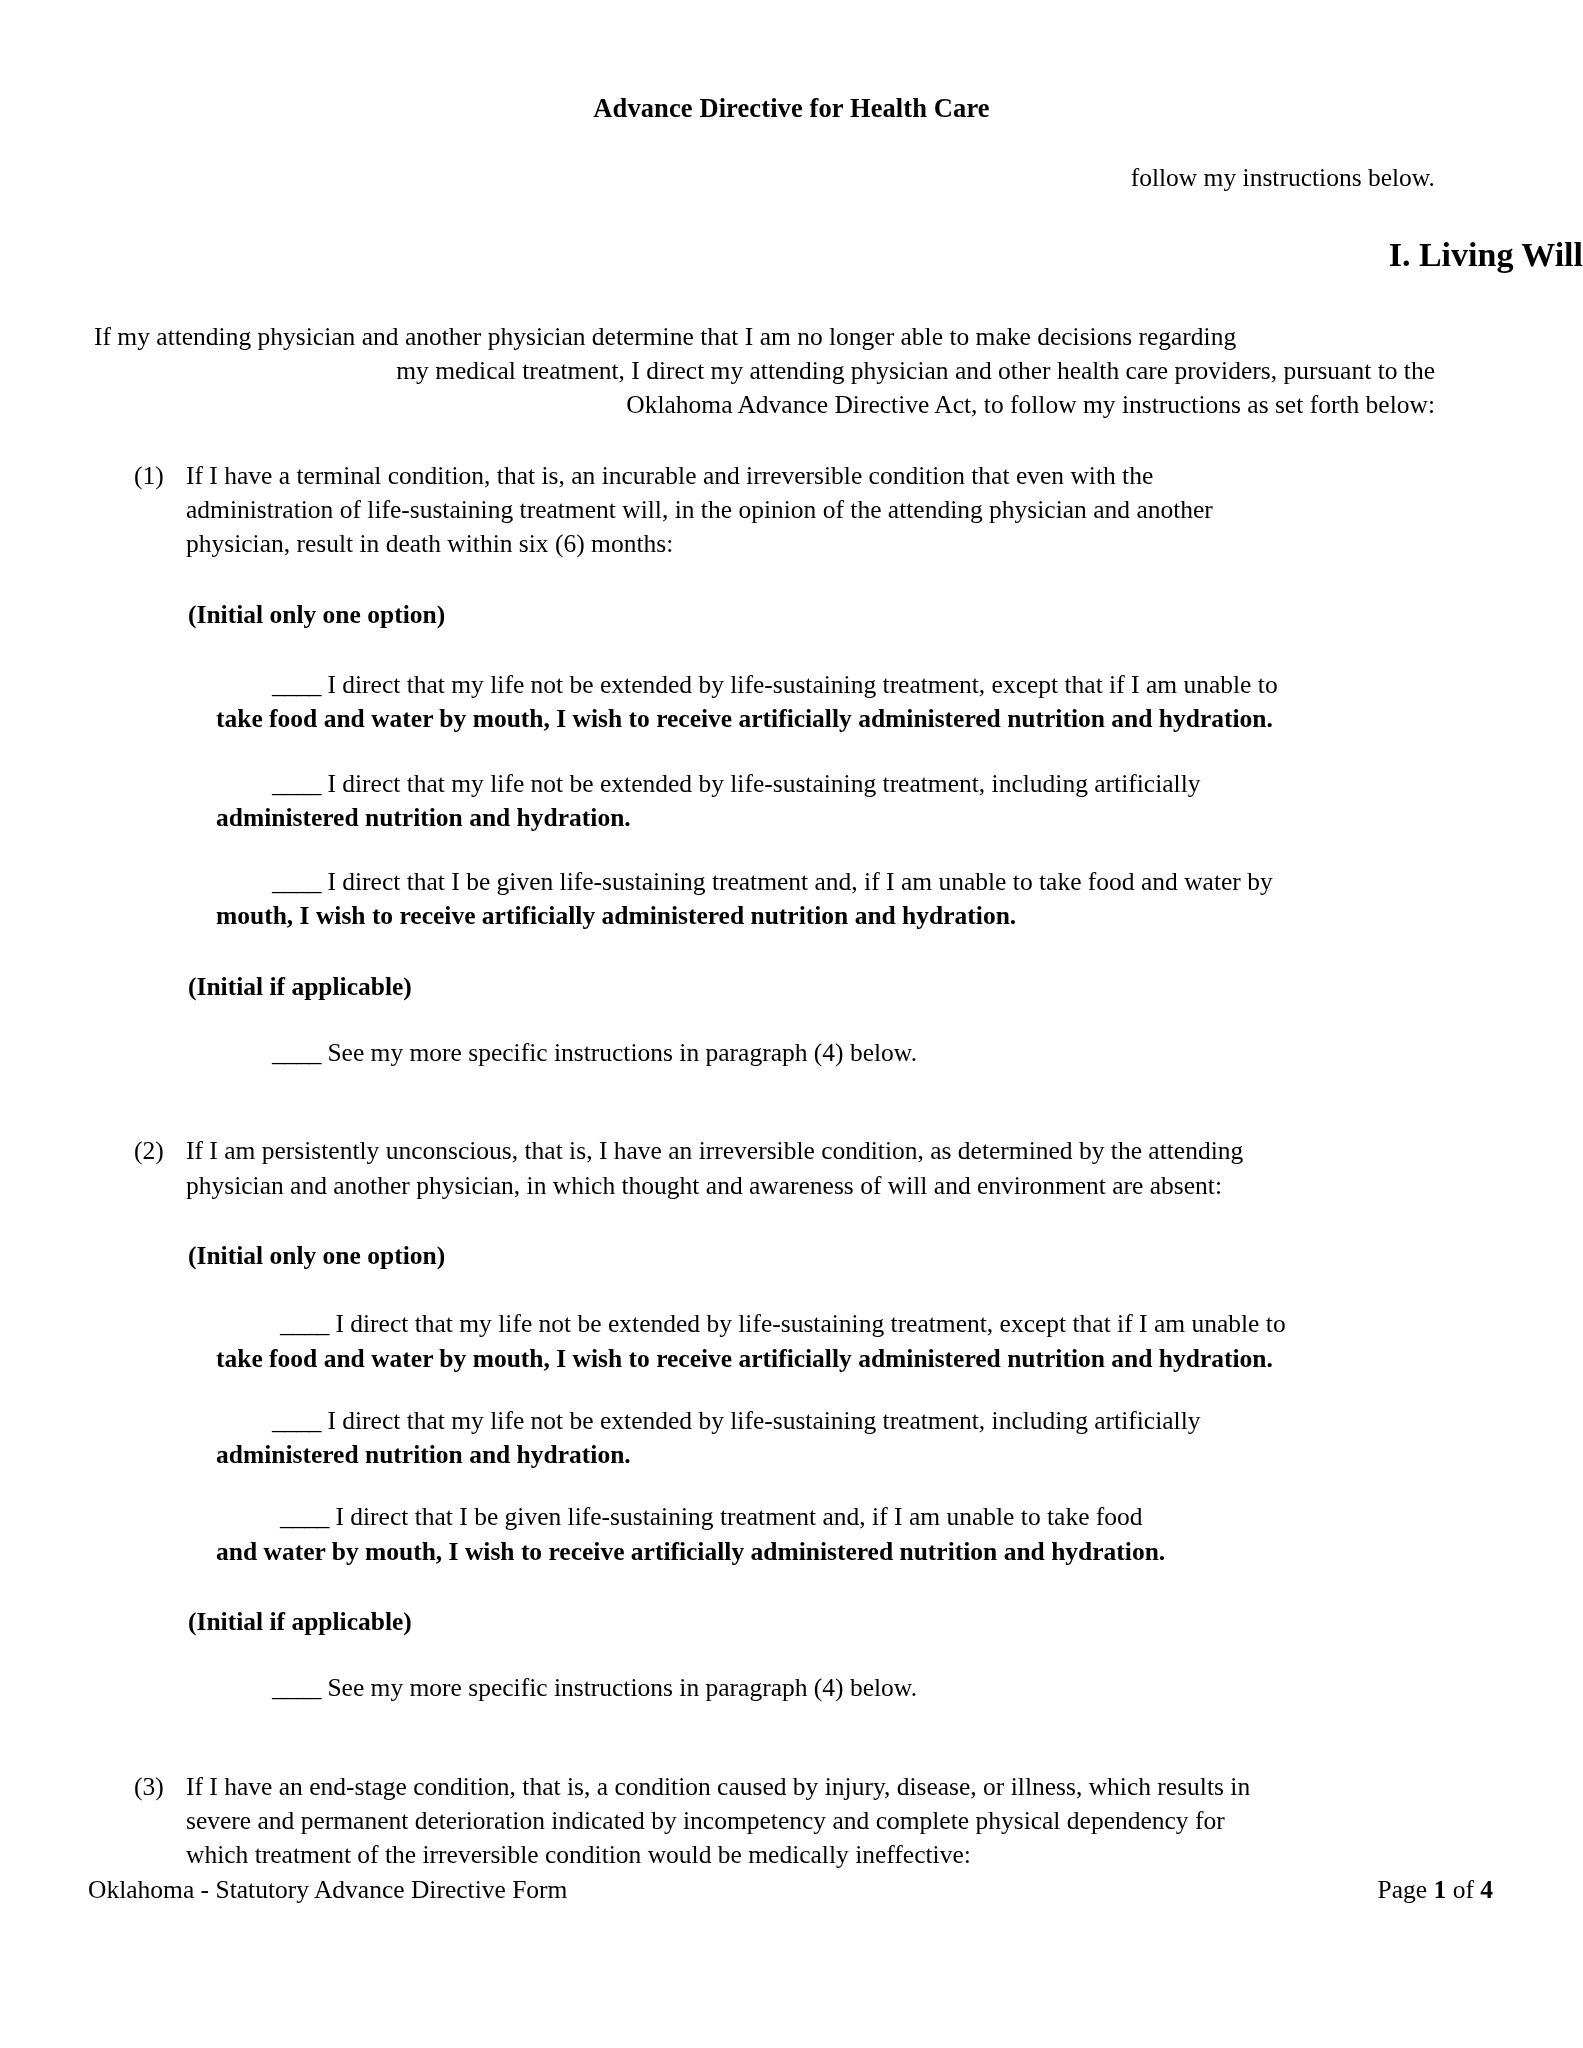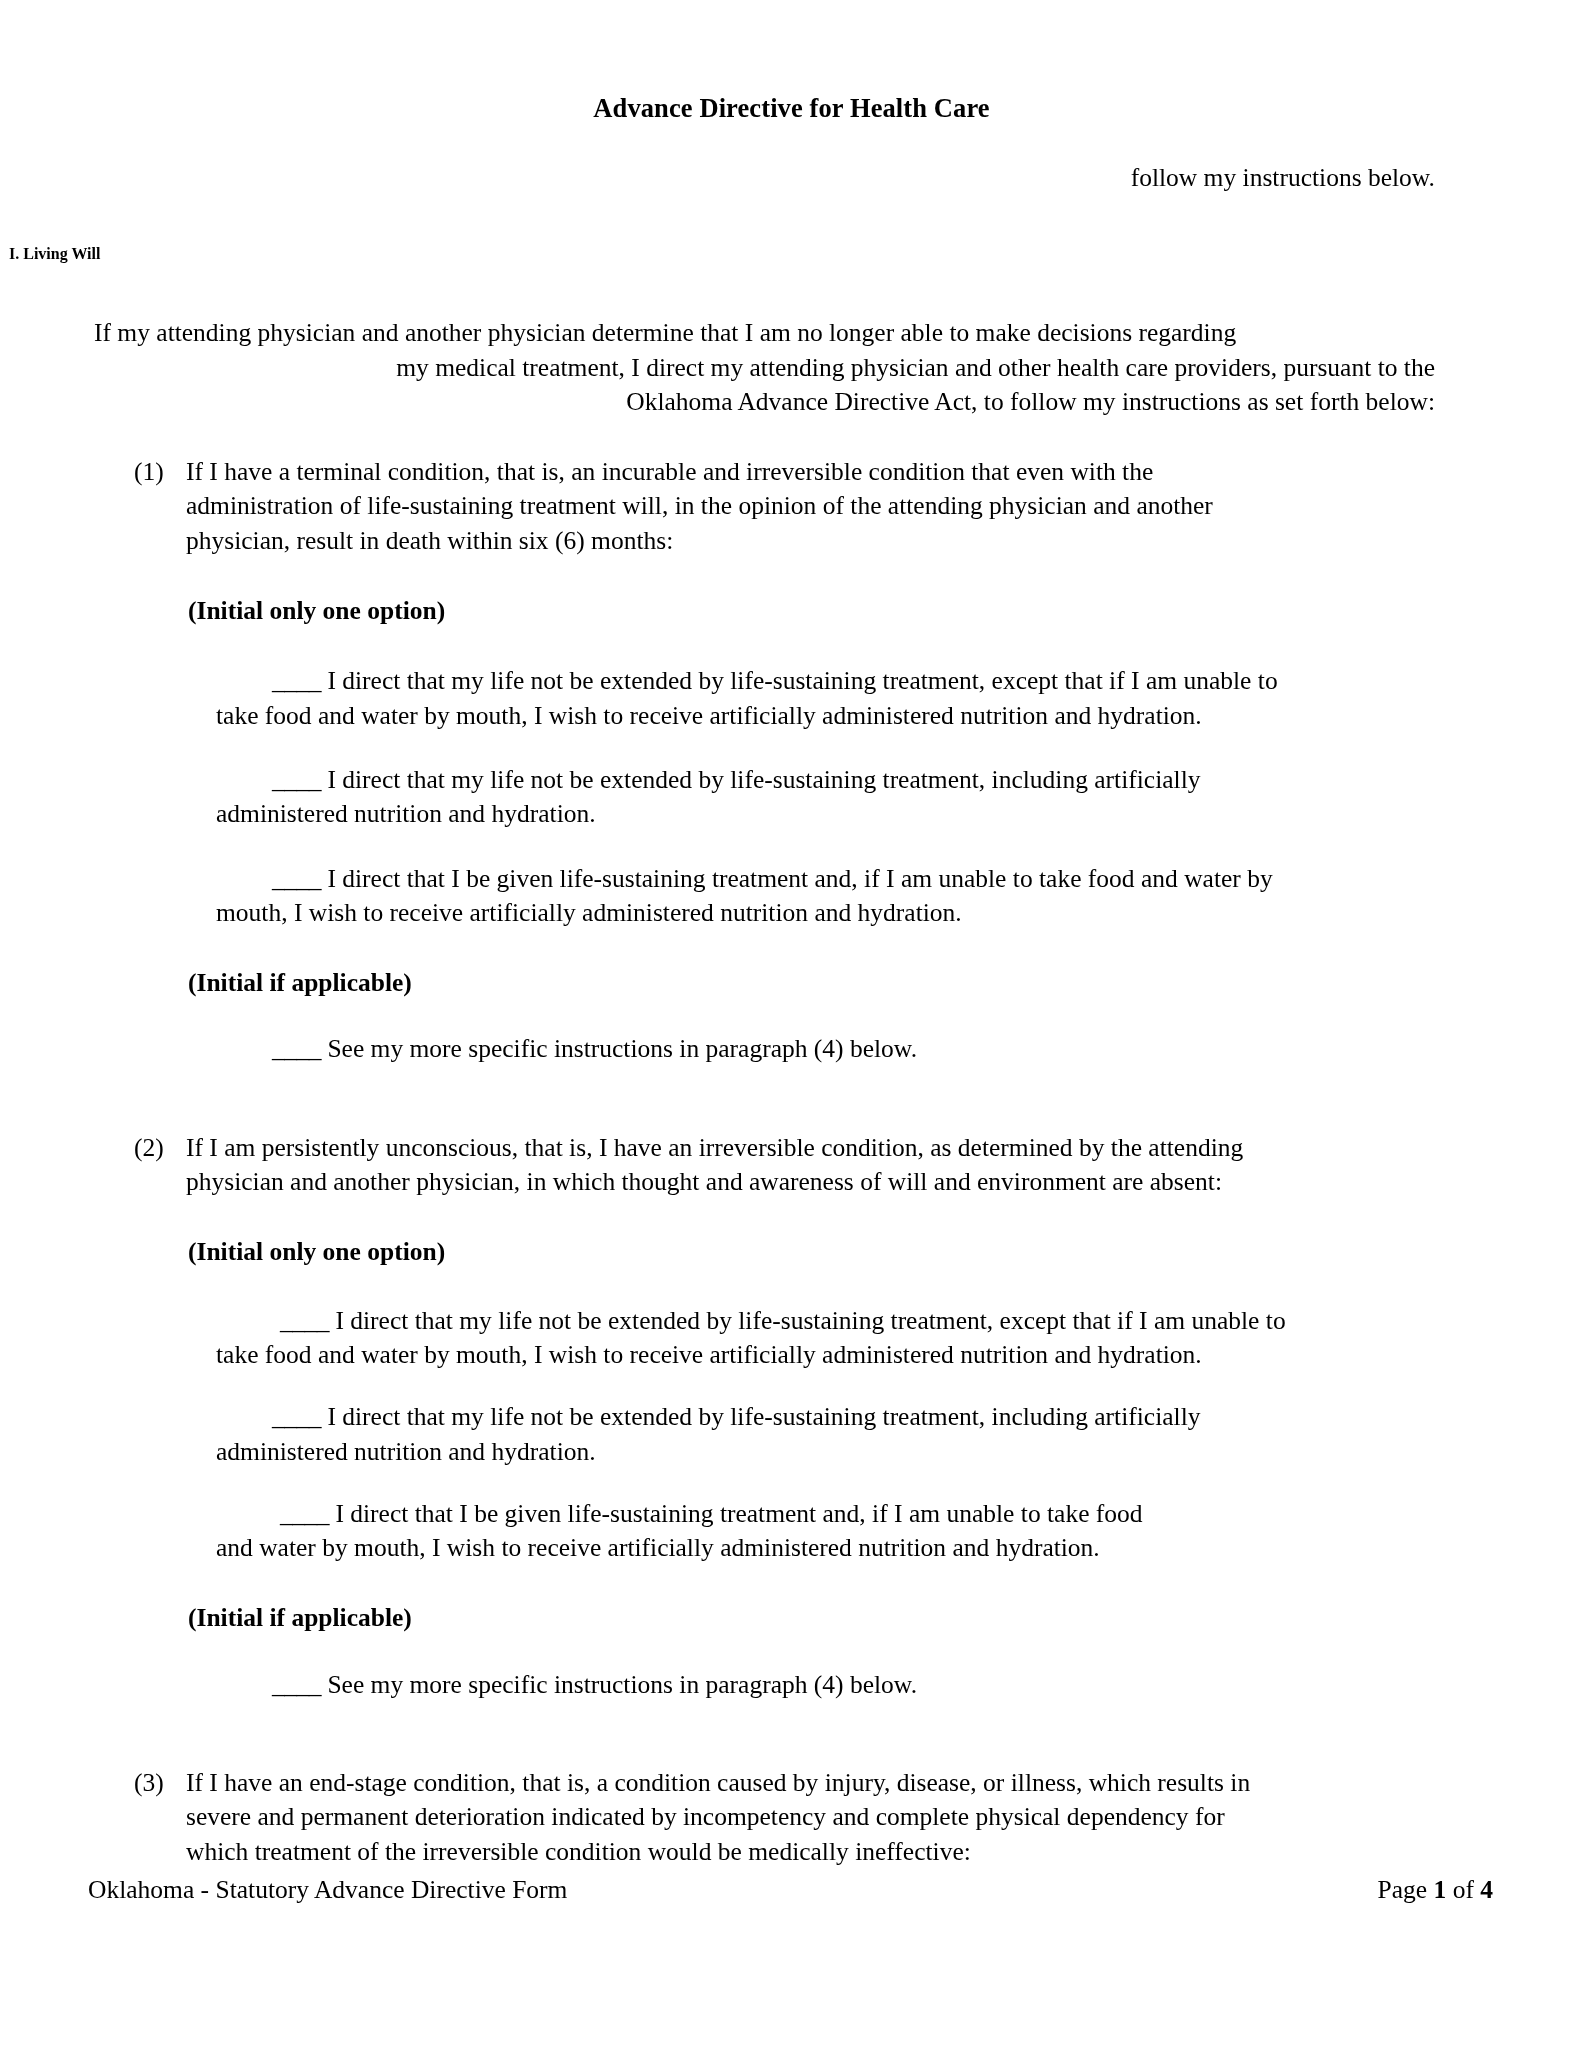--- a/index.html
+++ b/index.html
@@ -47,24 +47,24 @@
     text-indent: 0;
   }
   .body-para .cont {
     display: block;
     padding-left: 21px;
     text-align: right;
   }
 
   
   .section-heading {
-    text-align: left;
-    font-size: 16px;
-    font-weight: bold;
-    margin: 9px;
+    text-align: right;
+    font-size: 34px;
+    font-weight: bold;
+    margin: 0;
     line-height: 1.2;
   }
 
   
   .numbered-item {
     position: relative;
     font-size: 25.5px;
     line-height: 1.345;
     margin: 0;
     padding-left: 186px;
@@ -91,20 +91,21 @@
     font-size: 25.5px;
     line-height: 1.345;
     margin: 0;
     padding-left: 272px;
     padding-right: 150px;
     text-indent: -0px;
   }
   .option .opt-cont {
     display: block;
     margin-left: -56px;
+    font-weight: bold;
   }
   .option.lead-space {
     padding-left: 280px;
   }
   .option.lead-space .opt-cont {
     margin-left: -64px;
   }
   .blank-line {
     letter-spacing: -0.5px;
   }

